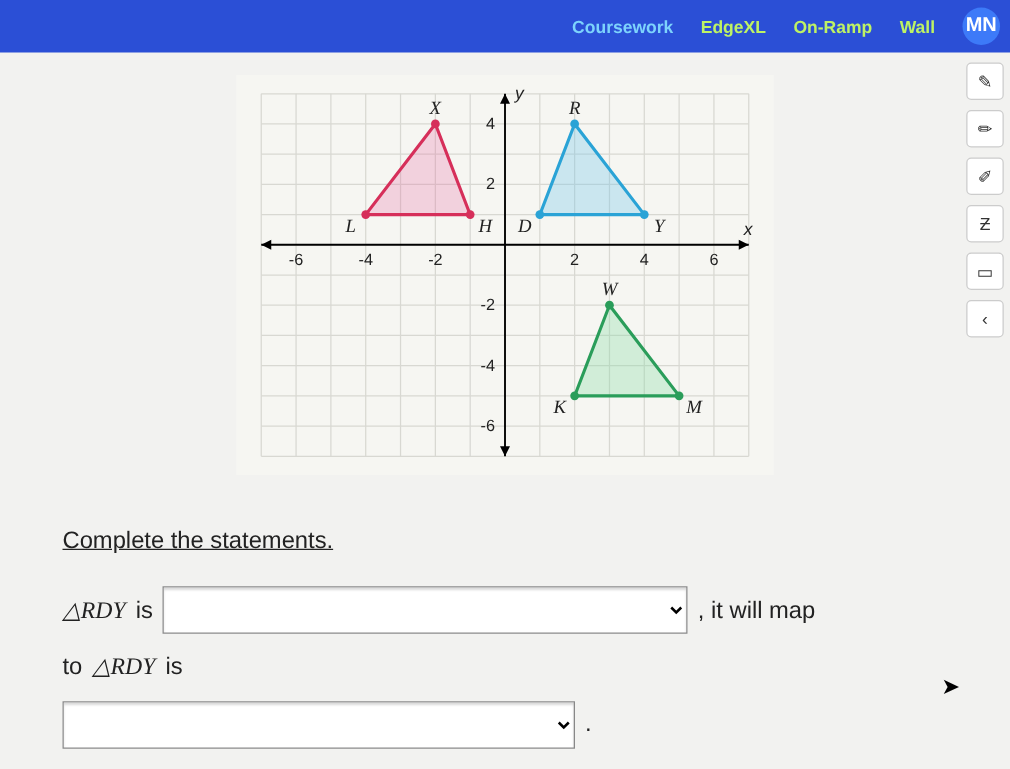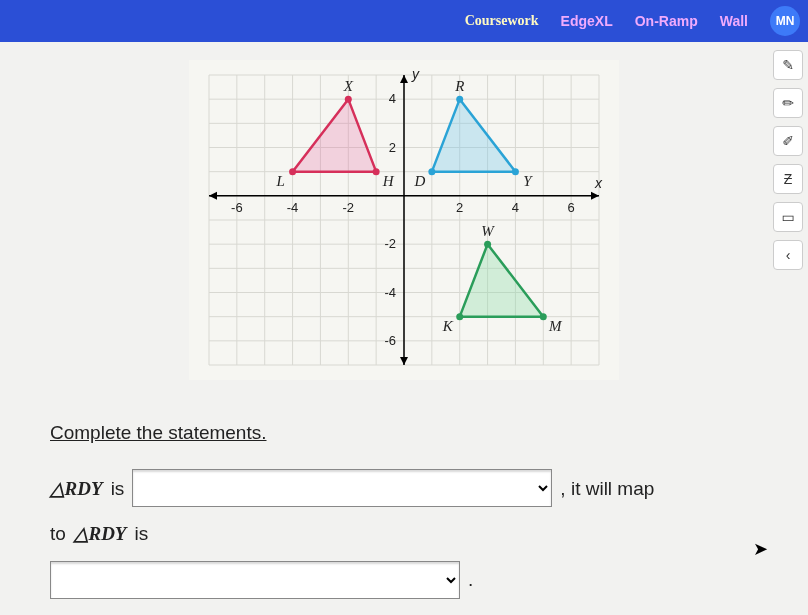--- a/index.html
+++ b/index.html
@@ -16,26 +16,26 @@
       height: 42px;
       display: flex;
       align-items: center;
       justify-content: flex-end;
       padding: 0 8px;
       color: #fff;
       font-weight: bold;
       font-size: 14px;
       gap: 22px;
     }
-    .topbar .nav-item { cursor: pointer; color: #f0abfc; }
-    .topbar .nav-item.active { color: #fef9c3; font-family: Liberation Serif, serif; }
+    .topbar .nav-item { cursor: pointer; color: #bef264; }
+    .topbar .nav-item.active { color: #7dd3fc; }
     .topbar .avatar {
       width: 30px; height: 30px; border-radius: 50%;
       background: #3d7af8; color:#fff; display:flex;
-      align-items:center; justify-content:center; font-size:12px;
+      align-items:center; justify-content:center; font-size:16px;
       font-weight:bold;
     }
     .main {
       position: relative;
       padding: 18px 50px 20px 50px;
       height: calc(100% - 42px);
     }
     .side-tools {
       position: absolute;
       right: 0; top: 42px;
@@ -66,21 +66,21 @@
     select.blank {
       height: 38px;
       border: 1px solid #888;
       background:#fff;
       font-size:15px;
       padding: 0 6px;
       box-shadow: inset 0 2px 2px rgba(0,0,0,0.15);
     }
     .blank.w1 { width: 420px; }
     .blank.w2 { width: 410px; }
-    .tri { font-family: 'Times New Roman', serif; font-style: italic; font-weight: bold; }
+    .tri { font-family: 'Times New Roman', serif; font-style: italic; }
     .cursor-arrow {
       position:absolute; right:40px; bottom:55px;
       font-size:18px; color:#000;
     }
   </style>
 </head>
 <body>
 
 <div class="topbar">
   <span class="nav-item active">Coursework</span>

